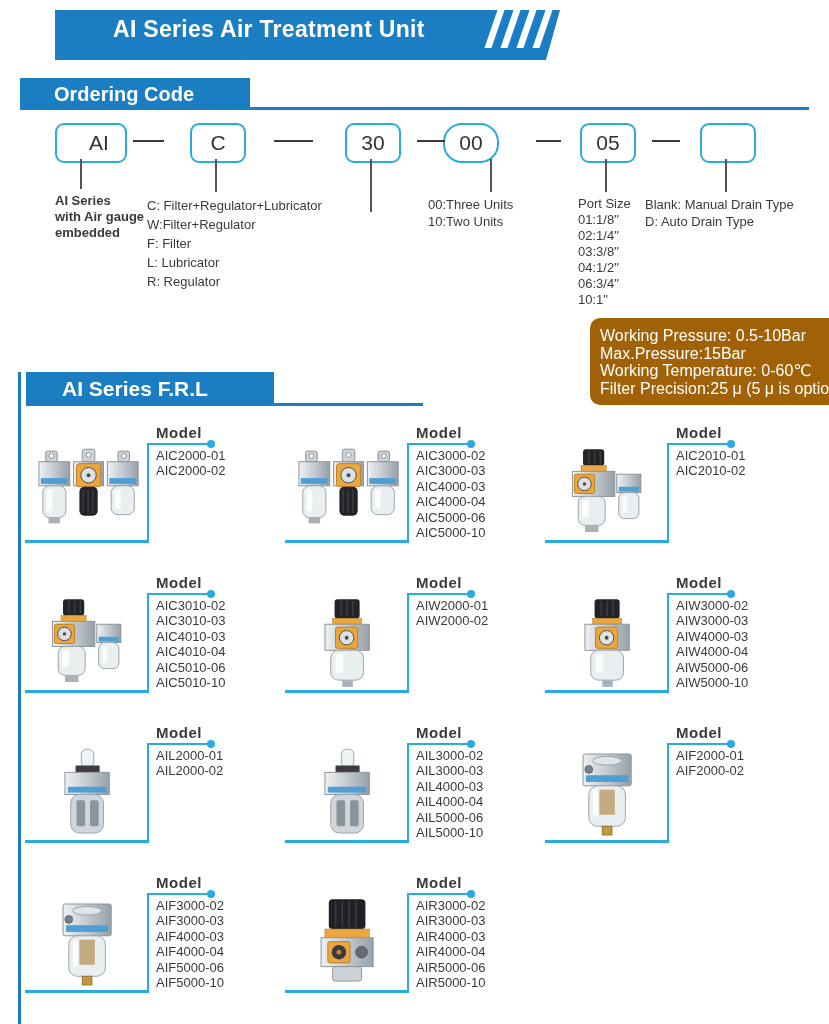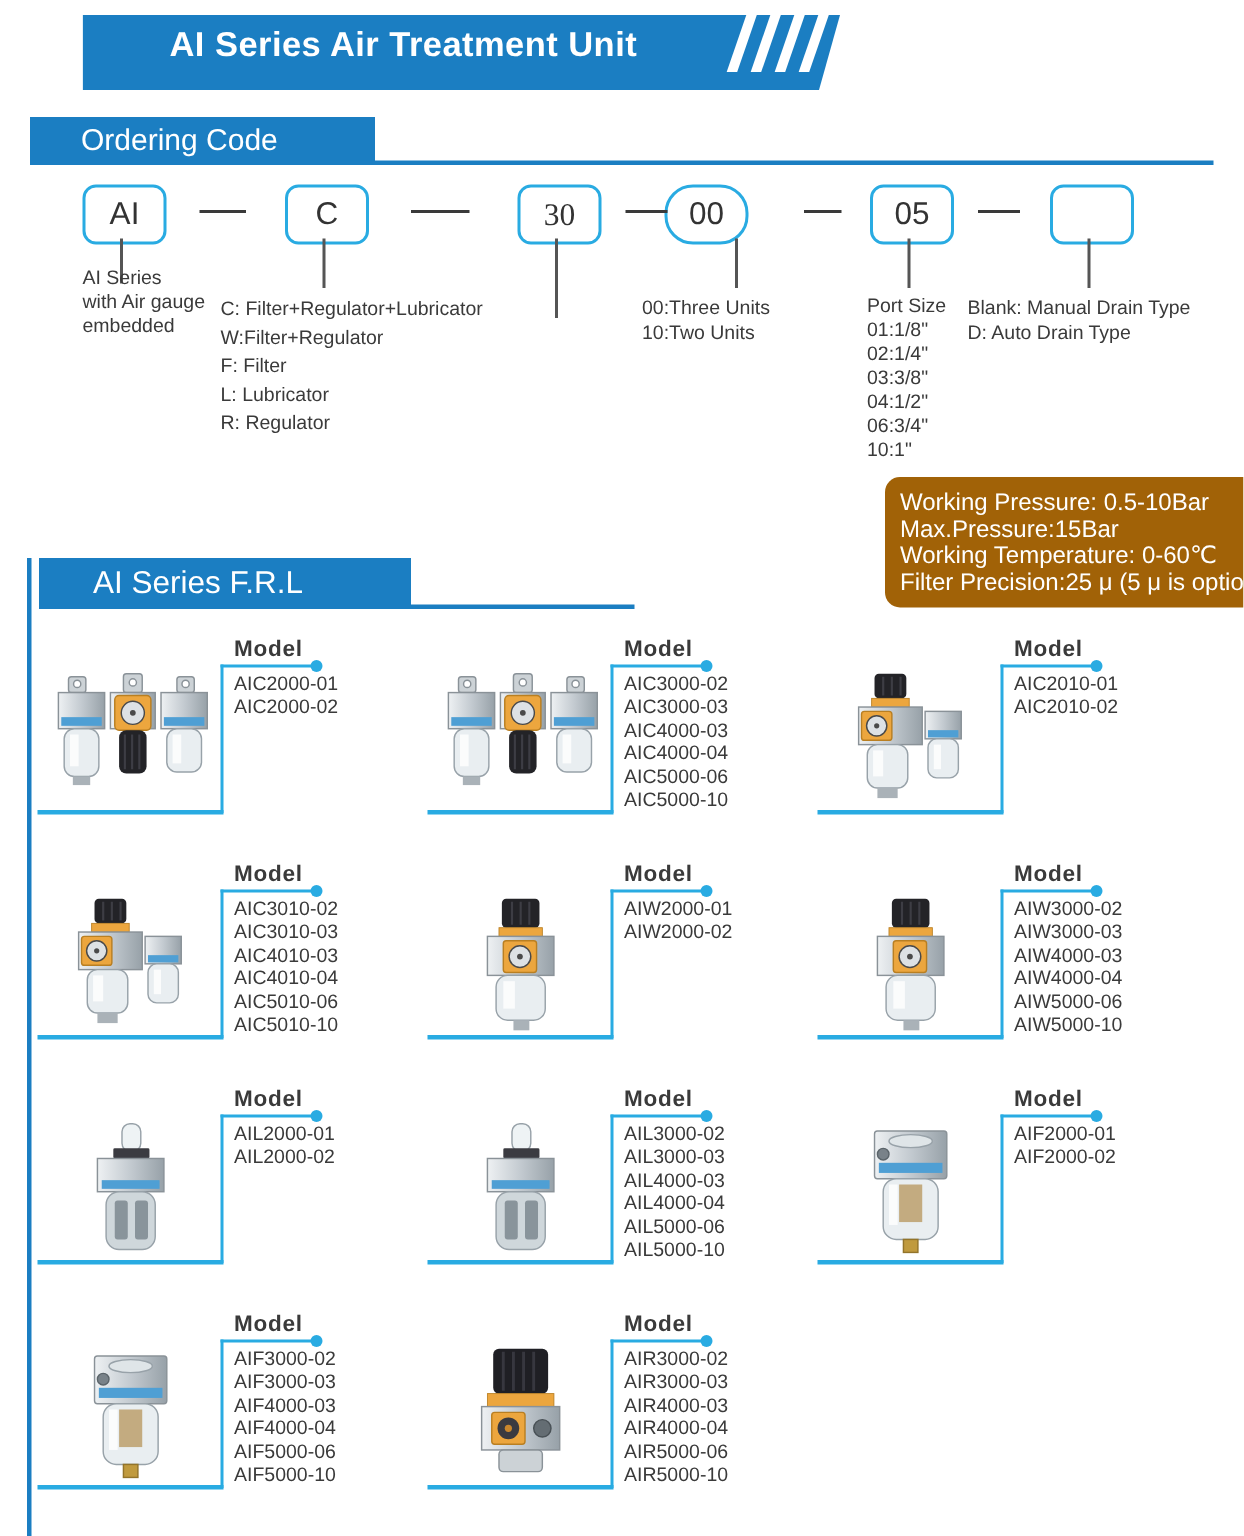--- a/index.html
+++ b/index.html
@@ -5,21 +5,21 @@
   html,body{margin:0;padding:0;background:#fff;}
   .page{position:relative;width:829px;height:1024px;background:#fff;overflow:hidden;
         font-family:"Liberation Sans","DejaVu Sans",sans-serif;color:#3a3a3a;}
   .abs{position:absolute;}
   
   .banner{left:55px;top:10px;width:505px;height:50px;background:#1b7ec2;
           clip-path:polygon(0 0,100% 0,calc(100% - 14px) 100%,0 100%);}
   .banner-text{left:58px;top:0;height:38px;line-height:38px;color:#fff;font-size:23px;font-weight:bold;letter-spacing:.3px;}
   .stripe{top:0;width:7px;height:38px;background:#fff;transform:skewX(-19deg);}
   
-  .sec-box{background:#1b7ec2;color:#fff;}
+  .sec-box{background:#1b7ec2;color:#fff;font-weight:bold;}
   .oc-box{left:20px;top:78px;width:230px;height:32px;font-size:20px;line-height:32px;padding-left:34px;box-sizing:border-box;}
   .oc-line{left:20px;top:107px;width:789px;height:3px;background:#1b7ec2;}
   .frl-box{left:26px;top:372px;width:248px;height:34px;font-size:21px;line-height:34px;padding-left:36px;box-sizing:border-box;}
   .frl-underline{left:274px;top:403px;width:149px;height:3px;background:#1b7ec2;}
   .frl-sideline{left:18px;top:372px;width:3px;height:652px;background:#1b7ec2;}
   
   .code-box{top:123px;width:52px;height:36px;border:2px solid #29abe2;border-radius:9px;background:#fff;
             text-align:center;line-height:36px;font-size:21px;color:#333;}
   .code-dash{top:140px;height:2px;background:#3a3a3a;}
   .code-conn{top:159px;width:2px;background:#555;}
@@ -49,37 +49,37 @@
     <div class="abs stripe" style="right:30px"></div>
     <div class="abs stripe" style="right:46px"></div>
     <div class="abs stripe" style="right:62px"></div>
   </div>
 
   <div class="abs sec-box oc-box">
     <span>Ordering Code</span>
   </div>
   <div class="abs oc-line"></div>
   <div class="abs" style="left:0;top:0;width:829px;height:312px" id="code-diagram">
-      <div class="abs code-box" style="left: 55px;"><span>AI</span></div>
+      <div class="abs code-box" style="left: 55px; padding-left: 16px;"><span>AI</span></div>
       <div class="abs code-conn" style="left: 80px; height: 30px;"></div>
-      <div class="abs code-desc" style="left: 55px; top: 177px; line-height: 16px;">
+      <div class="abs code-desc" style="left: 55px; top: 193px; line-height: 16px; font-weight: bold;">
         <div>AI Series</div>
         <div>with Air gauge</div>
         <div>embedded</div>
       </div>
       <div class="abs code-box" style="left: 190px;"><span>C</span></div>
       <div class="abs code-conn" style="left: 215px; height: 33px;"></div>
       <div class="abs code-desc" style="left: 147px; top: 196px; line-height: 19px;">
         <div>C: Filter+Regulator+Lubricator</div>
         <div>W:Filter+Regulator</div>
         <div>F: Filter</div>
         <div>L: Lubricator</div>
         <div>R: Regulator</div>
       </div>
-      <div class="abs code-box" style="left: 345px; font-family: Liberation Serif, serif;"><span>30</span></div>
+      <div class="abs code-box" style="left: 345px;"><span>30</span></div>
       <div class="abs code-conn" style="left: 370px; height: 53px;"></div>
       <div class="abs code-box" style="left: 443px; border-radius: 19px;"><span>00</span></div>
       <div class="abs code-conn" style="left: 490px; height: 33px;"></div>
       <div class="abs code-desc" style="left: 428px; top: 196px; line-height: 17px;">
         <div>00:Three Units</div>
         <div>10:Two Units</div>
       </div>
       <div class="abs code-box" style="left: 580px;"><span>05</span></div>
       <div class="abs code-conn" style="left: 605px; height: 33px;"></div>
       <div class="abs code-desc" style="left: 578px; top: 196px; line-height: 16px;">

